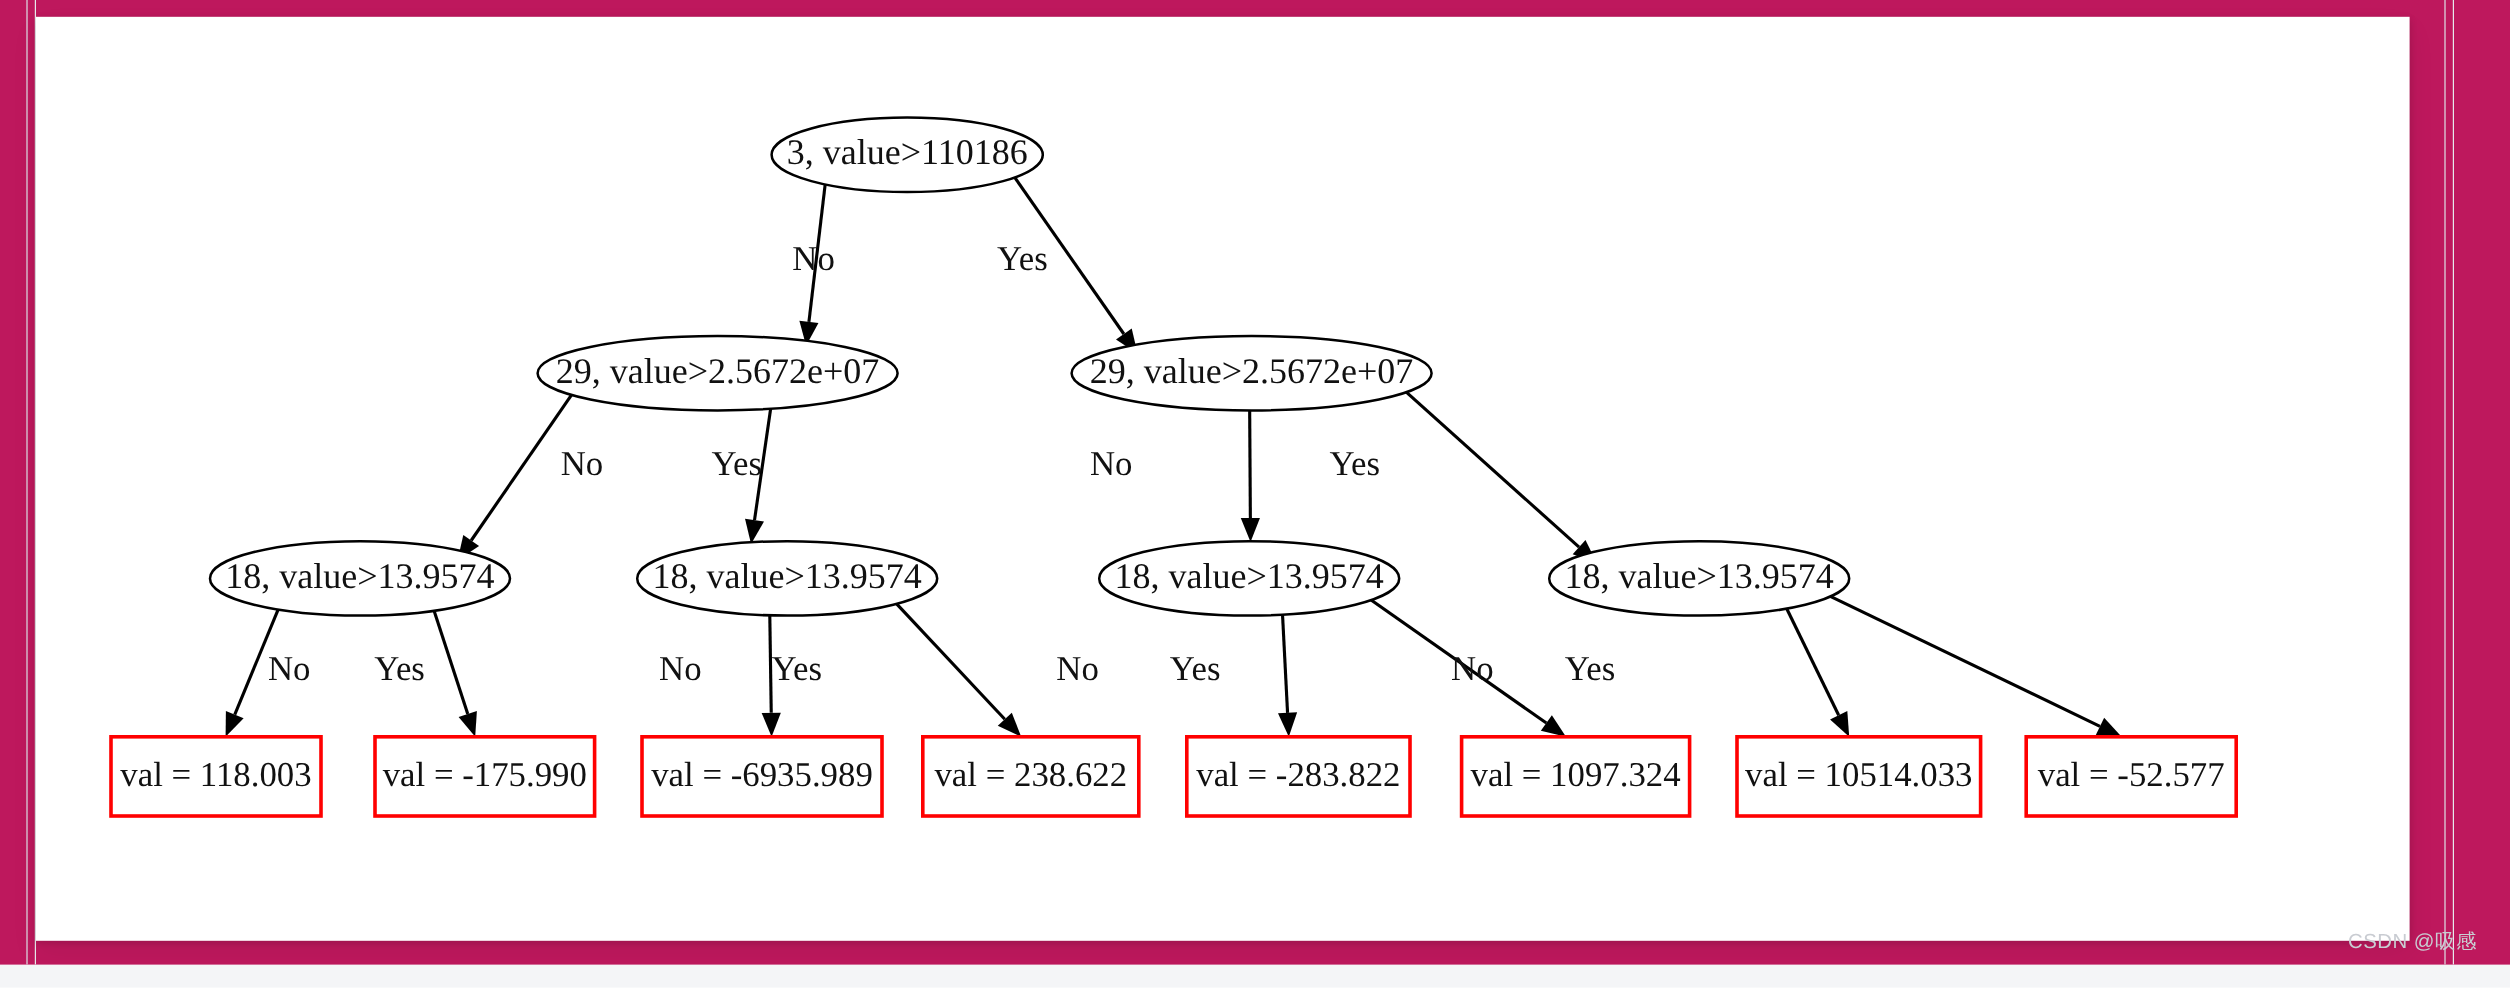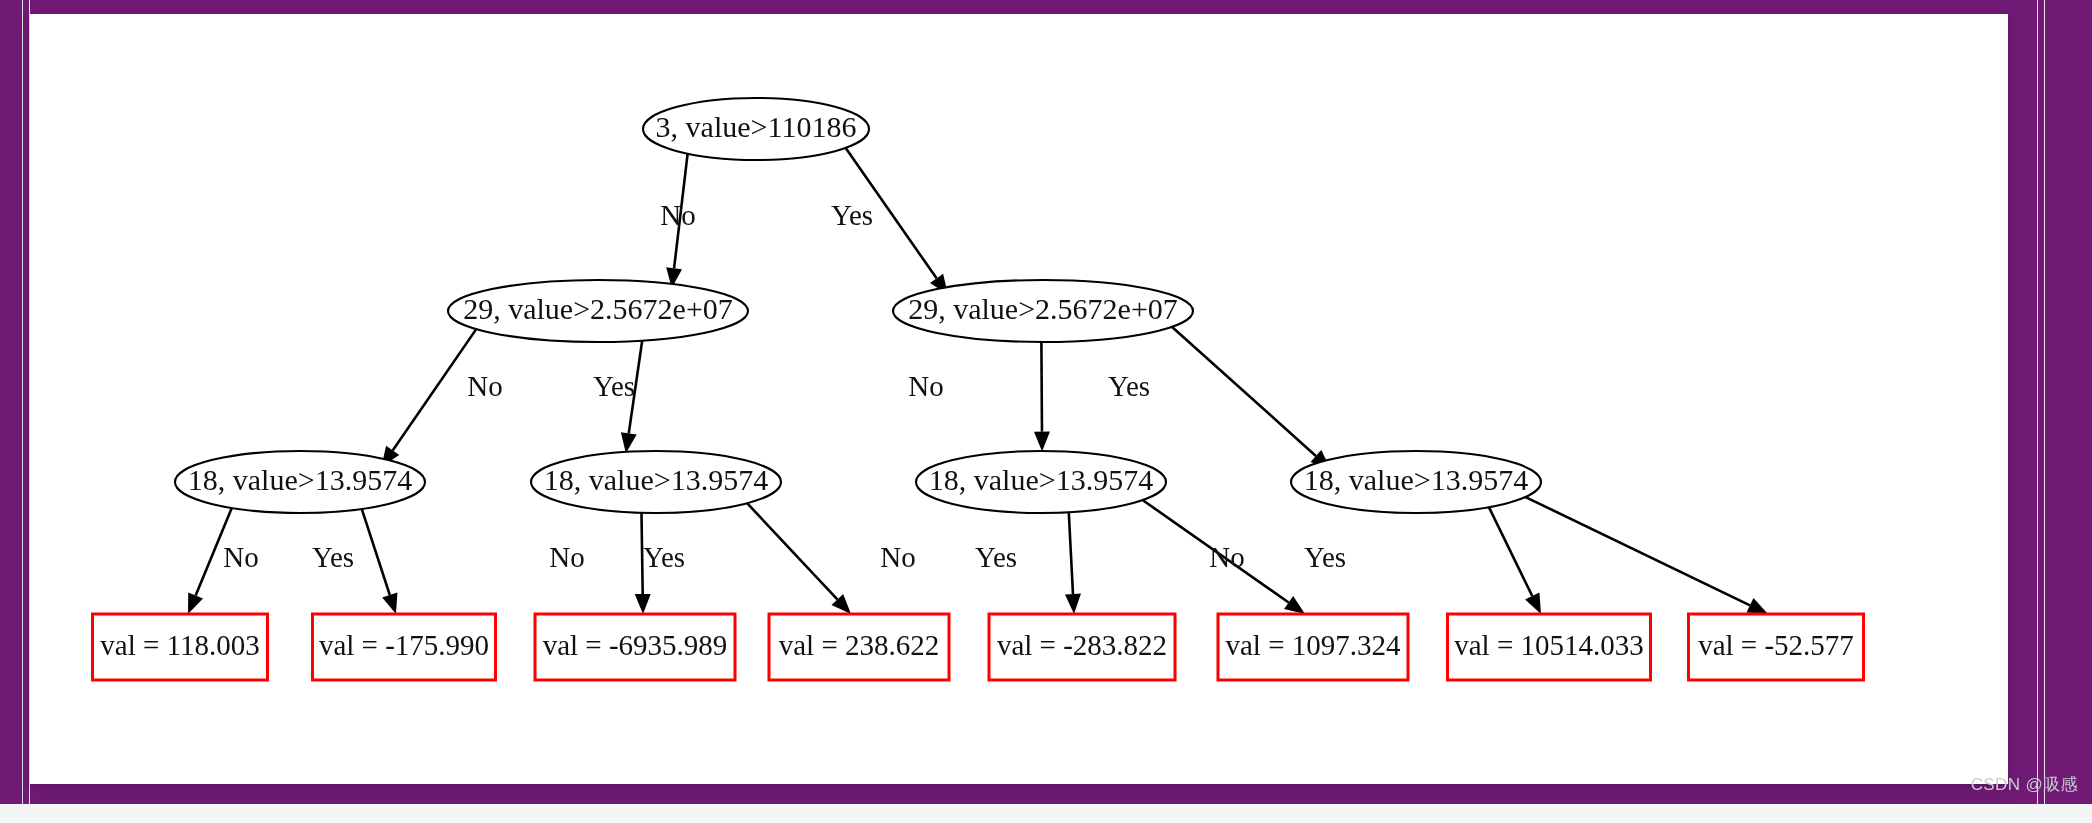--- a/index.html
+++ b/index.html
@@ -5,21 +5,21 @@
   html, body {
     margin: 0;
     padding: 0;
     background: #f4f5f7;
     font-family: "Liberation Serif", "DejaVu Serif", serif;
   }
   #page {
     position: relative;
     width: 2092px;
     height: 804px;
-    background: #701a75;
+    background: #be185d;
     overflow: hidden;
   }
   .rail {
     position: absolute;
     top: 0;
     bottom: 0;
     width: 1px;
     background: #dcdfe4;
   }
   .rail-left  { left: 22px; }
@@ -80,21 +80,21 @@
   .edge-label {
     font-family: "Liberation Serif", "DejaVu Serif", serif;
     font-size: 29px;
     fill: #111111;
     text-anchor: middle;
     dominant-baseline: middle;
   }
 
   #watermark {
     position: absolute;
-    right: 14px;
+    right: 28px;
     bottom: 8px;
     font-family: "Liberation Sans", sans-serif;
     font-size: 17px;
     color: #c9ccd2;
     letter-spacing: 0.4px;
     white-space: nowrap;
   }
 </style>
 </head>
 <body>

